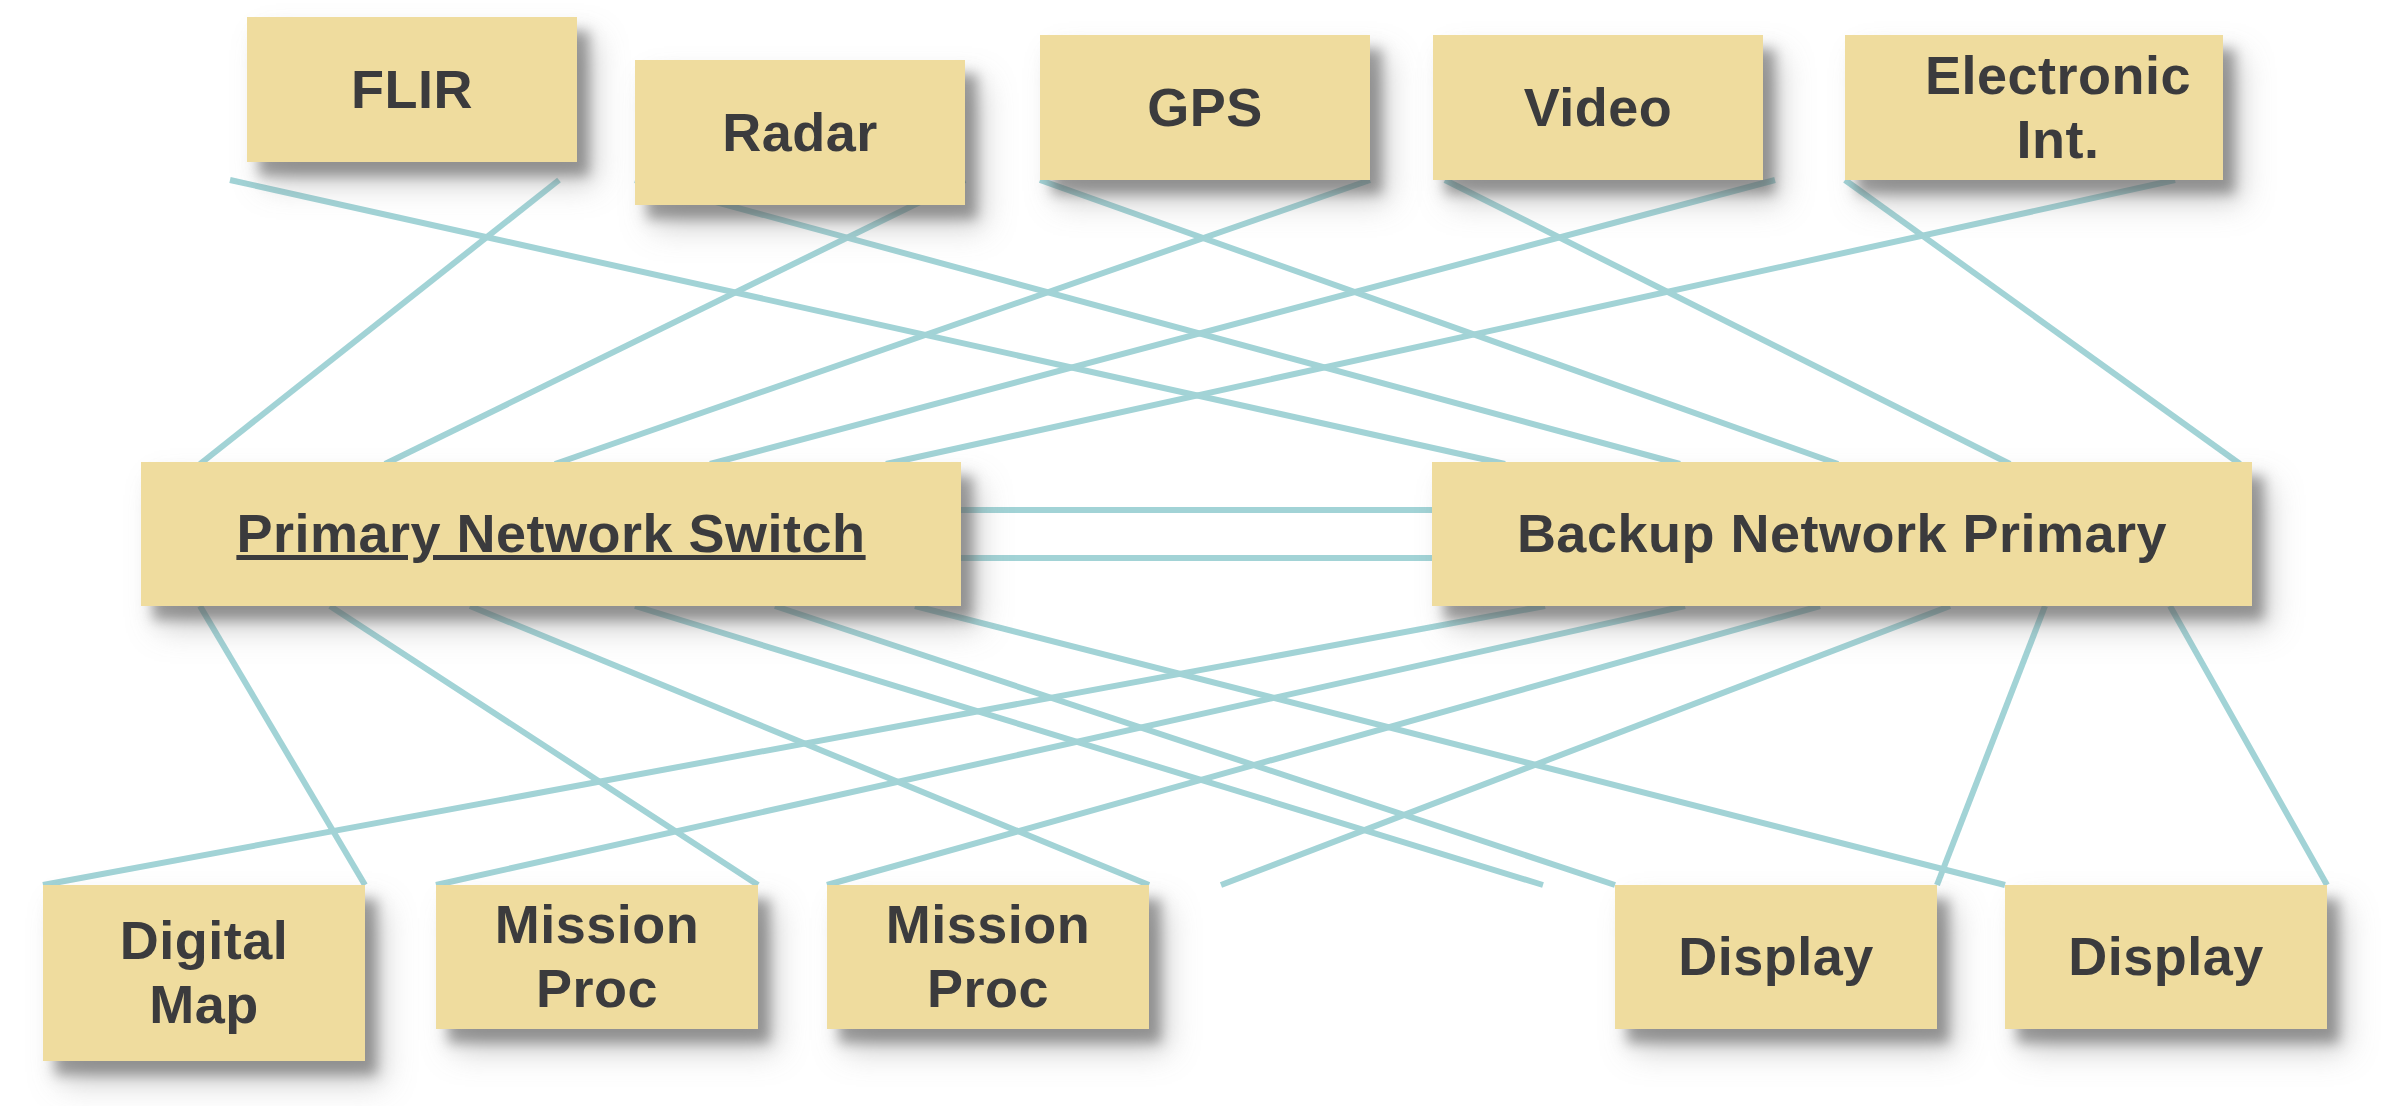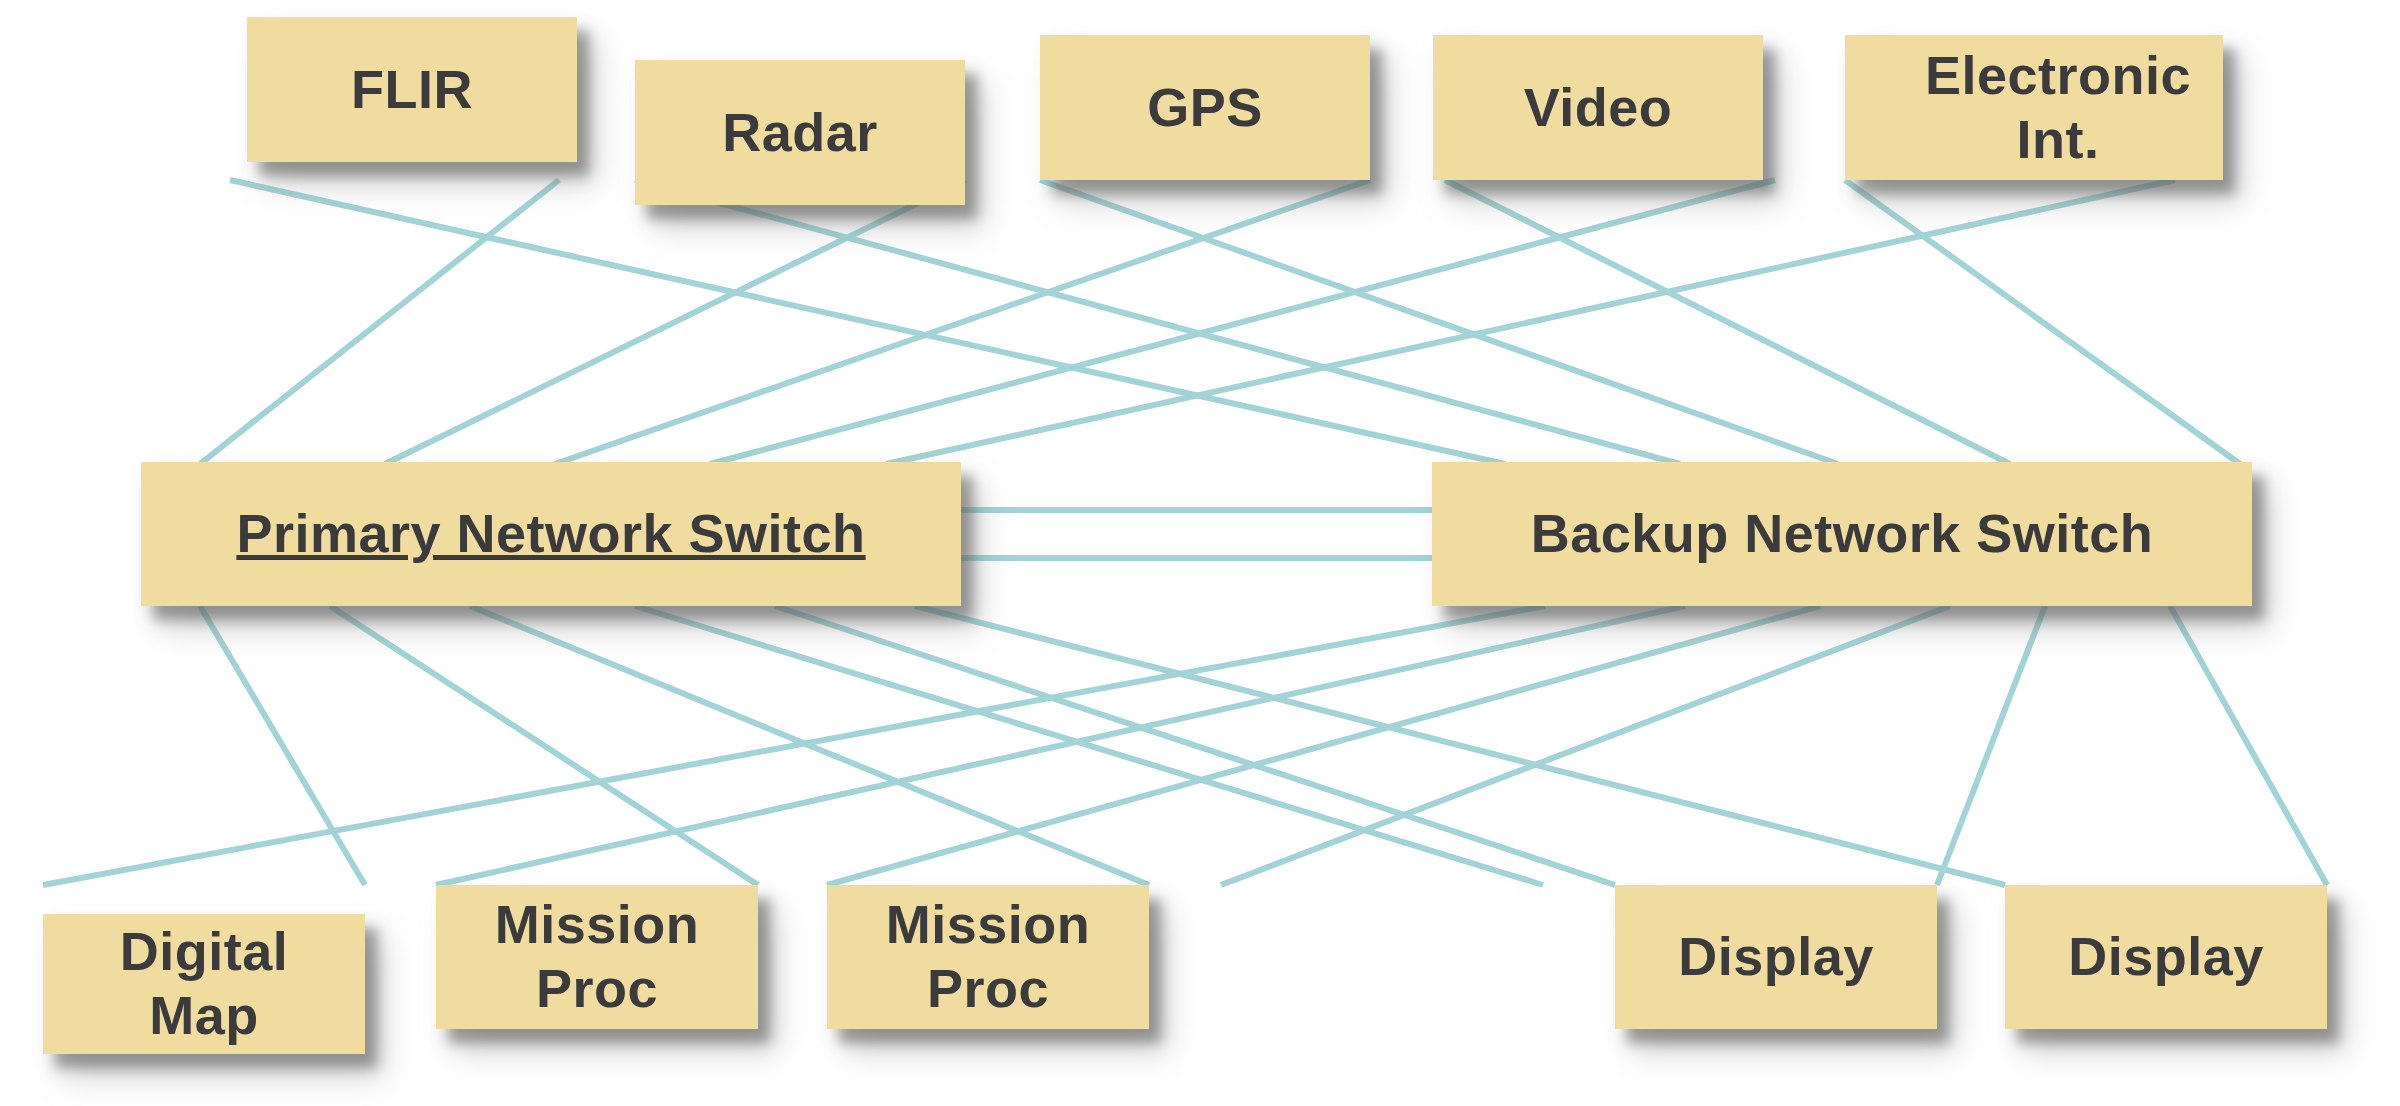--- a/index.html
+++ b/index.html
@@ -69,22 +69,22 @@
       <line x1="961" y1="558" x2="1432" y2="558" stroke="#a2d3d6" stroke-width="6" stroke-linecap="butt"></line>
     </svg>
 
 <div class="node" style="left: 230px; top: 17px; width: 330px; height: 145px; margin-left: 17px;"><span>FLIR</span></div>
     <div class="node" style="left: 635px; top: 35px; width: 330px; height: 145px; margin-top: 25px;"><span>Radar</span></div>
     <div class="node" style="left: 1040px; top: 35px; width: 330px; height: 145px;"><span>GPS</span></div>
     <div class="node" style="left: 1433px; top: 35px; width: 330px; height: 145px; align-items: center;"><span>Video</span></div>
     <div class="node" style="left: 1845px; top: 35px; width: 330px; height: 145px; padding-left: 48px;"><span>Electronic
 Int.</span></div>
     <div class="node" style="left: 141px; top: 462px; width: 820px; height: 144px; text-decoration: underline;"><span>Primary Network Switch</span></div>
-    <div class="node" style="left: 1432px; top: 462px; width: 820px; height: 144px;"><span>Backup Network Switch</span></div>
-    <div class="node" style="left: 43px; top: 914px; width: 322px; height: 140px;"><span>Digital
+    <div class="node" style="left: 1432px; top: 462px; width: 820px; height: 144px;"><span>Backup Network Primary</span></div>
+    <div class="node" style="left: 43px; top: 885px; width: 322px; height: 176px;"><span>Digital
 Map</span></div>
     <div class="node" style="left: 436px; top: 885px; width: 322px; height: 144px;"><span>Mission
 Proc</span></div>
     <div class="node" style="left: 827px; top: 885px; width: 322px; height: 144px;"><span>Mission
 Proc</span></div>
     <div class="node" style="left: 1615px; top: 885px; width: 322px; height: 144px;"><span>Display</span></div>
     <div class="node" style="left: 2005px; top: 885px; width: 322px; height: 144px;"><span>Display</span></div>
   </div>
 
 </body></html>

